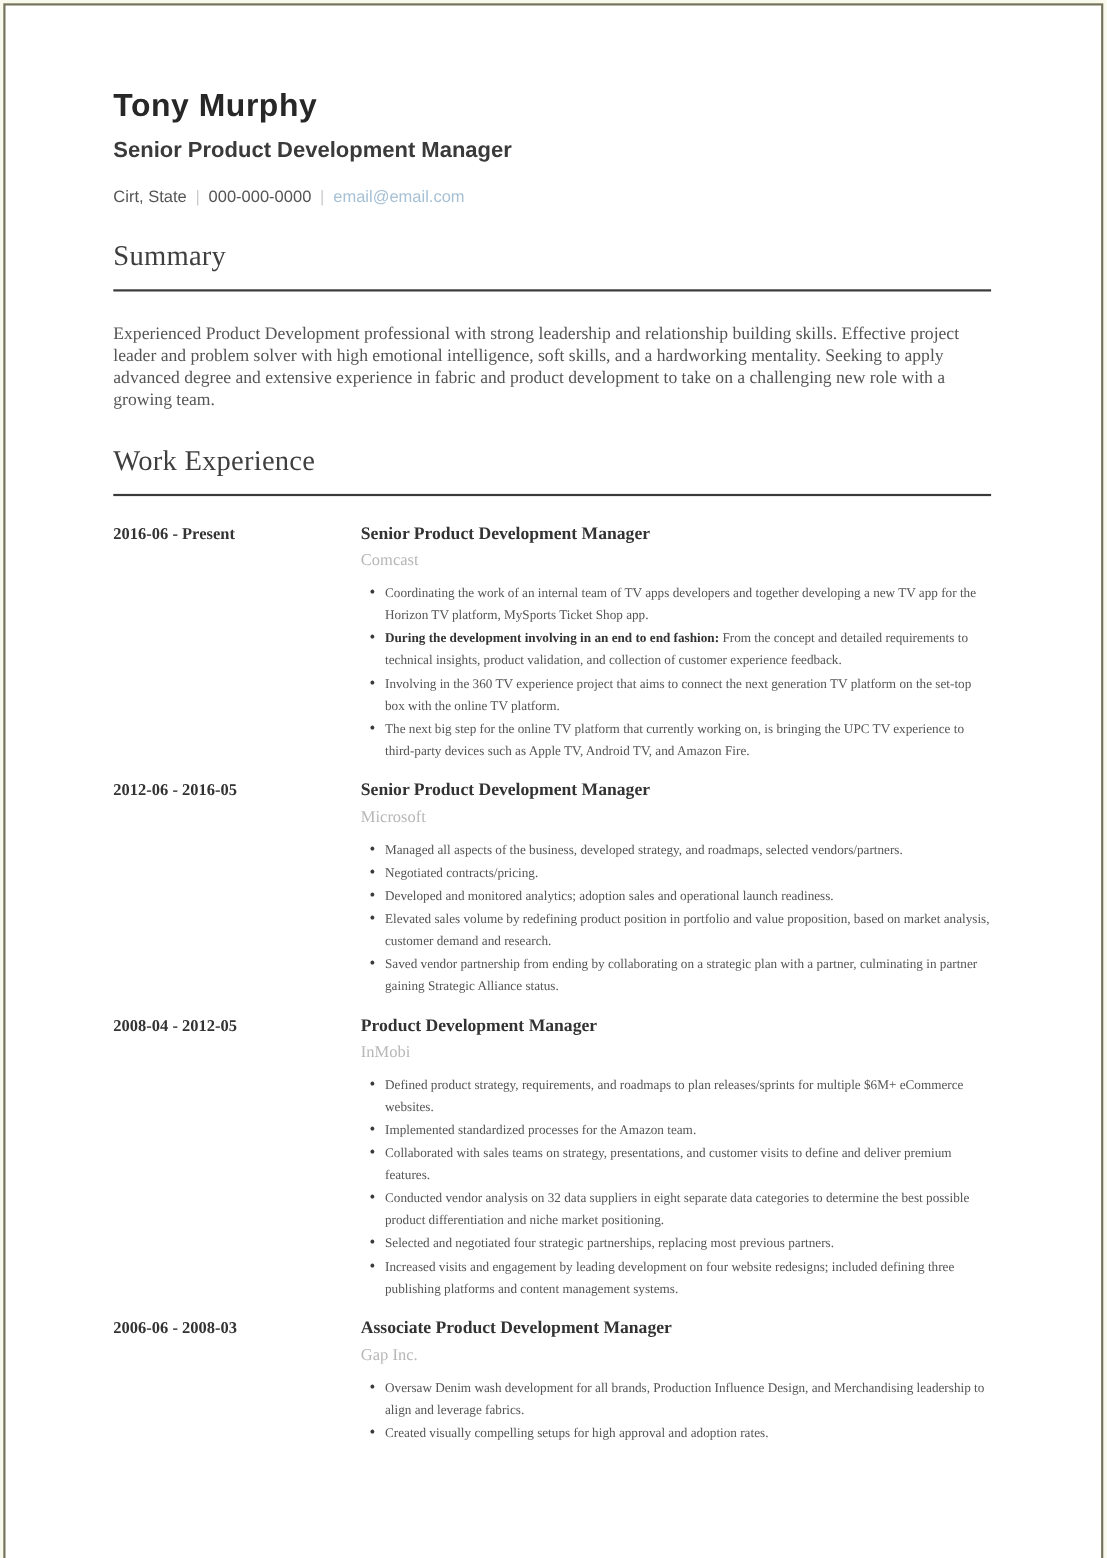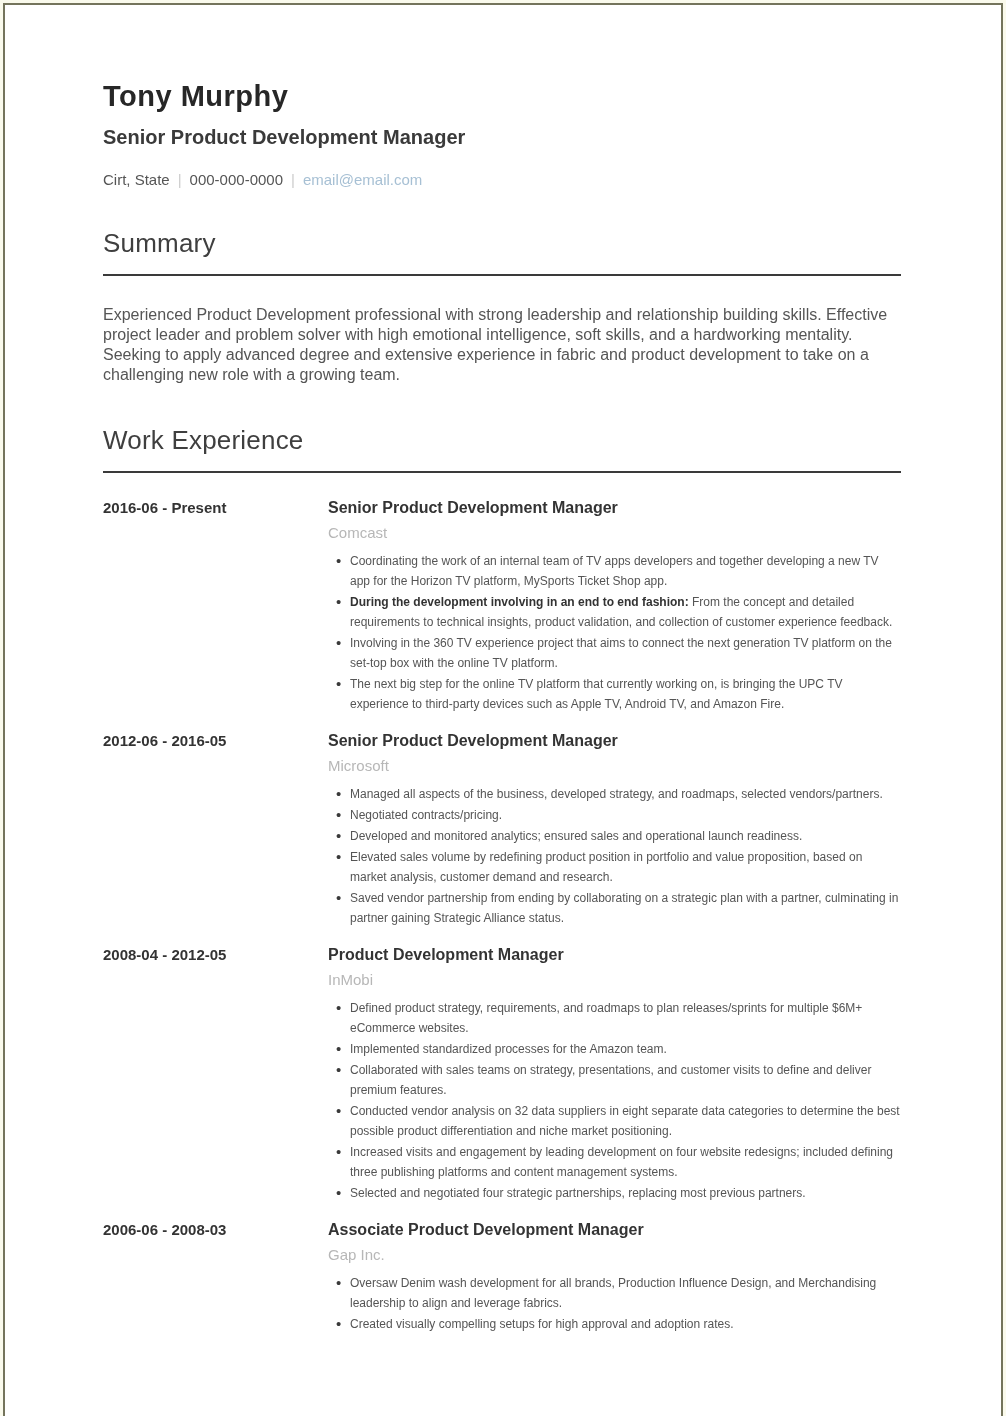--- a/index.html
+++ b/index.html
@@ -45,21 +45,21 @@
     color:#3a3a3a;
     margin-top:13px;
   }
   .contact{
     margin-top:22px;
     font-size:15px;
     color:#555;
   }
   .contact .sep{color:var(--sep);margin:0 8px;}
   .contact .email{color:var(--email);text-decoration:none;}
-  .section{margin-top:40px;}
+  .section{margin-top:30px;font-family:Liberation Serif, serif;}
   .section-heading{
     font-size:26px;
     font-weight:300;
     color:#3f3f3f;
     letter-spacing:.2px;
     padding-bottom:15px;
     border-bottom:2px solid var(--rule);
     margin:0;
   }
   .summary-text{
@@ -152,39 +152,39 @@
   </div>
 
   <div class="entry">
     <div class="entry-dates">2012-06 - 2016-05</div>
     <div class="entry-body">
       <div class="entry-title">Senior Product Development Manager</div>
       <div class="entry-company">Microsoft</div>
       <ul class="entry-bullets">
                 <li>Managed all aspects of the business, developed strategy, and roadmaps, selected vendors/partners.</li>
                 <li>Negotiated contracts/pricing.</li>
-                <li>Developed and monitored analytics; ensured sales and operational launch readiness.</li>
+                <li>Developed and monitored analytics; adoption sales and operational launch readiness.</li>
                 <li>Elevated sales volume by redefining product position in portfolio and value proposition, based on market analysis, customer demand and research.</li>
                 <li>Saved vendor partnership from ending by collaborating on a strategic plan with a partner, culminating in partner gaining Strategic Alliance status.</li>
               </ul>
     </div>
   </div>
 
   <div class="entry">
     <div class="entry-dates">2008-04 - 2012-05</div>
     <div class="entry-body">
       <div class="entry-title">Product Development Manager</div>
       <div class="entry-company">InMobi</div>
       <ul class="entry-bullets">
                 <li>Defined product strategy, requirements, and roadmaps to plan releases/sprints for multiple $6M+ eCommerce websites.</li>
                 <li>Implemented standardized processes for the Amazon team.</li>
                 <li>Collaborated with sales teams on strategy, presentations, and customer visits to define and deliver premium features.</li>
                 <li>Conducted vendor analysis on 32 data suppliers in eight separate data categories to determine the best possible product differentiation and niche market positioning.</li>
+                <li>Selected and negotiated four strategic partnerships, replacing most previous partners.</li>
                 <li>Increased visits and engagement by leading development on four website redesigns; included defining three publishing platforms and content management systems.</li>
-                <li>Selected and negotiated four strategic partnerships, replacing most previous partners.</li>
               </ul>
     </div>
   </div>
 
   <div class="entry">
     <div class="entry-dates">2006-06 - 2008-03</div>
     <div class="entry-body">
       <div class="entry-title">Associate Product Development Manager</div>
       <div class="entry-company">Gap Inc.</div>
       <ul class="entry-bullets">

